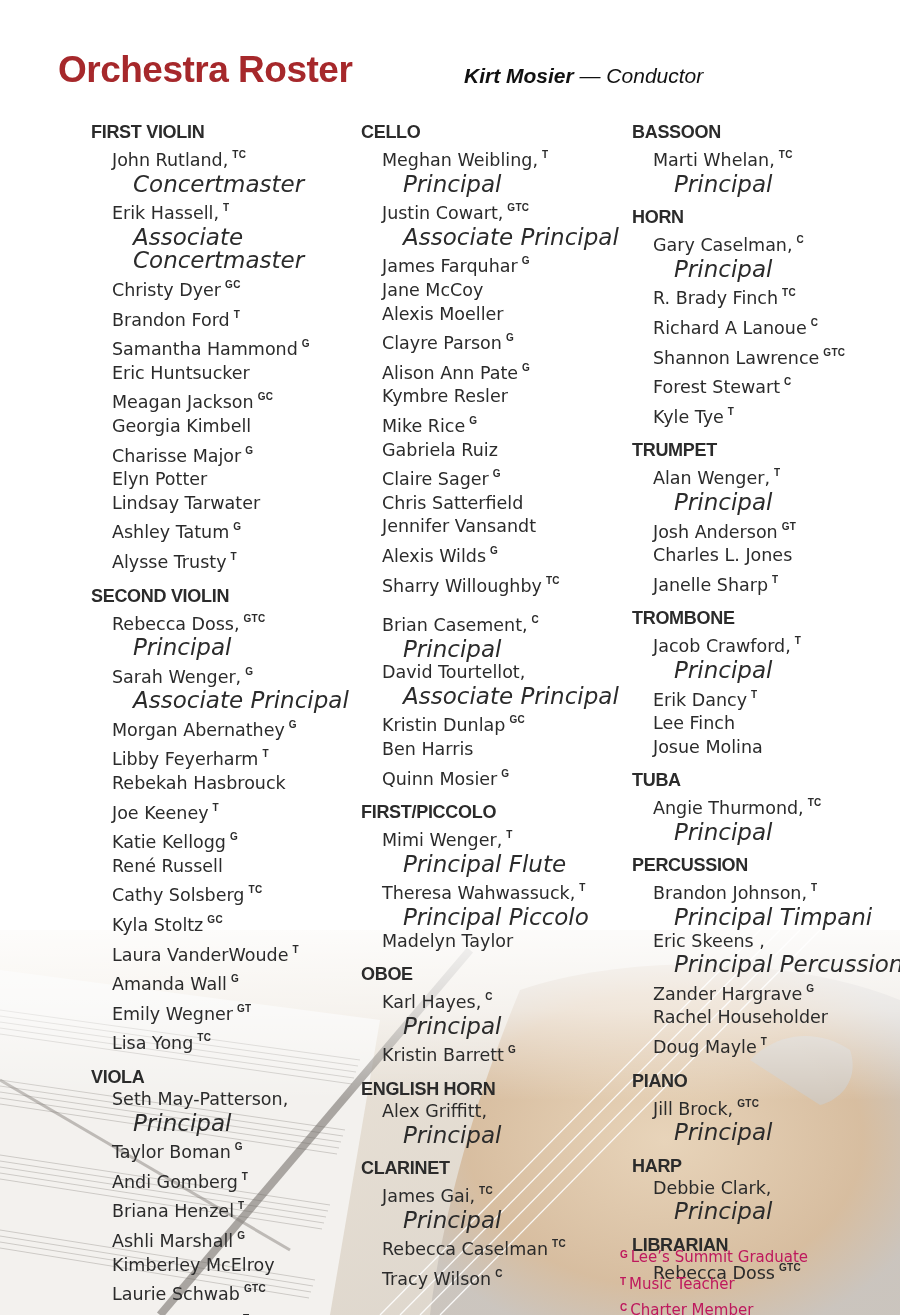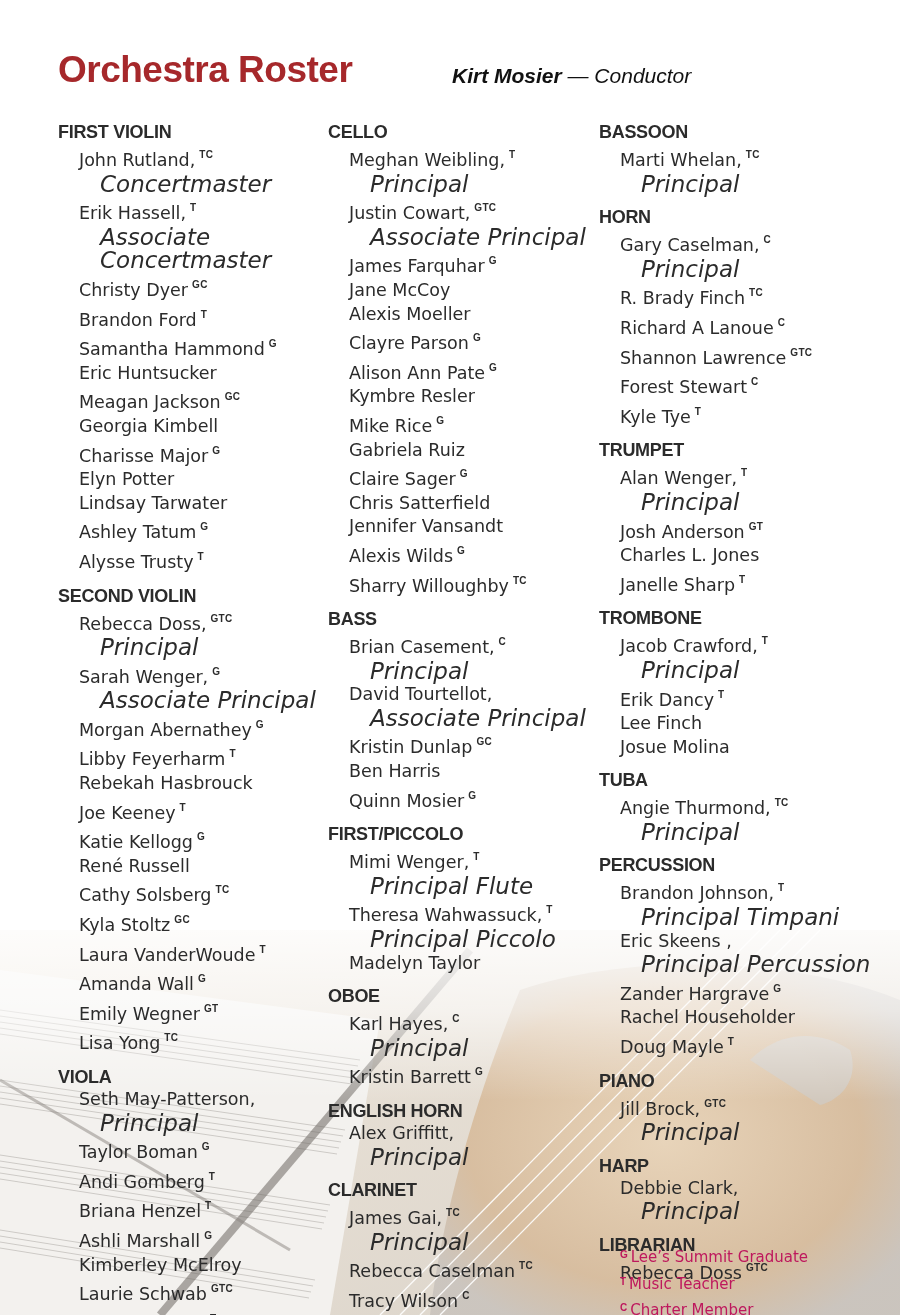--- a/index.html
+++ b/index.html
@@ -14,32 +14,32 @@
   .bg-fade { position: absolute; left: 0; top: 900px; width: 900px; height: 200px; z-index: 1;
     background: linear-gradient(to bottom, rgba(255,255,255,1) 0%, rgba(255,255,255,0.6) 55%, rgba(255,255,255,0) 100%); }
   .content { position: absolute; left: 0; top: 0; width: 900px; height: 1315px; z-index: 2; }
 
   .title {
     position: absolute; left: 58px; top: 48px;
     font-family: "Liberation Sans", sans-serif; font-weight: bold;
     font-size: 37px; letter-spacing: -0.5px; color: #a6282b; line-height: 44px;
   }
   .conductor {
-    position: absolute; left: 452px; top: 62px;
+    position: absolute; left: 464px; top: 62px;
     font-family: "Liberation Sans", sans-serif; font-style: italic;
     font-size: 21px; color: #111; line-height: 28px; text-align: center;
   }
   .conductor .name { font-weight: bold; }
 
   .col { position: absolute; top: 121px; }
   .col-1 { left: 58px; width: 260px; }
   .col-2 { left: 328px; width: 262px; }
   .col-3 { left: 599px; width: 290px; }
 
-  .section { margin-bottom: 10px; }
+  .section { margin-bottom: 10px; margin-left: 33px; }
   .section-head {
     font-family: "Liberation Sans", sans-serif; font-weight: bold;
     font-size: 18px; color: #2b2b2b; line-height: 22px; letter-spacing: -0.3px;
     height: 22px;
   }
   .member { padding-left: 21px; font-size: 17.5px; line-height: 23.6px; white-space: nowrap; color: #2b2b2b; }
   .member .sup {
     font-family: "Liberation Sans", sans-serif; font-weight: bold;
     font-size: 10px; vertical-align: 8px; margin-left: 4px; letter-spacing: 0.3px;
   }
@@ -180,21 +180,20 @@
         <div class="member"><span>Kymbre Resler</span></div>
         <div class="member"><span>Mike Rice</span><span class="sup">G</span></div>
         <div class="member"><span>Gabriela Ruiz</span></div>
         <div class="member"><span>Claire Sager</span><span class="sup">G</span></div>
         <div class="member"><span>Chris Satterfield</span></div>
         <div class="member"><span>Jennifer Vansandt</span></div>
         <div class="member"><span>Alexis Wilds</span><span class="sup">G</span></div>
         <div class="member"><span>Sharry Willoughby</span><span class="sup">TC</span></div>
       </div>
       <div class="section">
-        <div class="section-head">BASS</div>
         <div class="member"><span>Brian Casement,</span><span class="sup">C</span></div>
         <div class="role">Principal</div>
         <div class="member"><span>David Tourtellot,</span></div>
         <div class="role">Associate Principal</div>
         <div class="member"><span>Kristin Dunlap</span><span class="sup">GC</span></div>
         <div class="member"><span>Ben Harris</span></div>
         <div class="member"><span>Quinn Mosier</span><span class="sup">G</span></div>
       </div>
       <div class="section">
         <div class="section-head">FIRST/PICCOLO</div>

